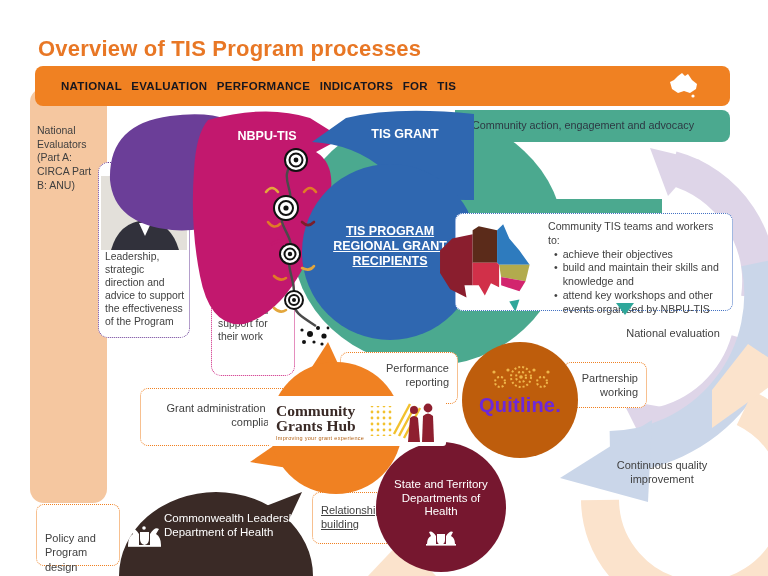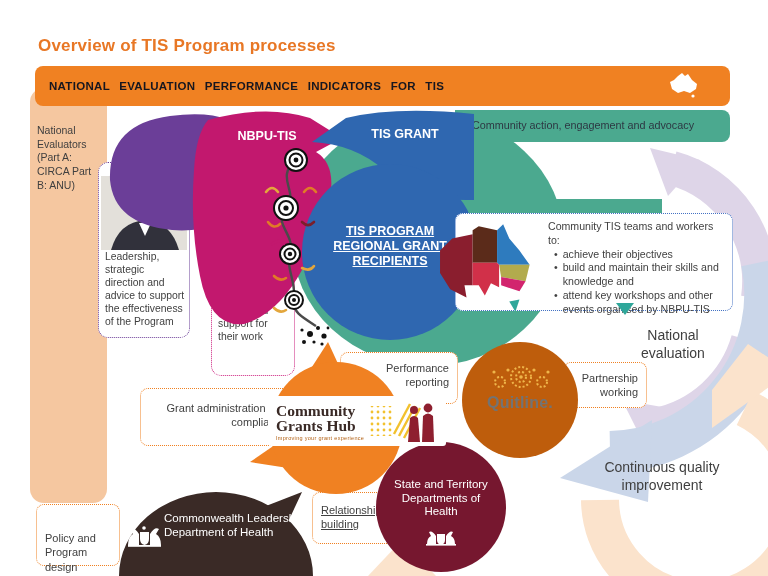--- a/index.html
+++ b/index.html
@@ -2,26 +2,26 @@
 <html><head>
 <meta charset="utf-8">
 <style>
   * { margin:0; padding:0; box-sizing:border-box; }
   html,body { background:#fff; }
   #canvas {
     position:relative; width:768px; height:576px; overflow:hidden;
     background:#fff; font-family:"Liberation Sans", sans-serif; color:#3f3f3f;
   }
   .abs { position:absolute; }
-  .page-title { font-size:17px; font-weight:bold; color:#E87725; letter-spacing:.2px; }
+  .page-title { font-size:22px; font-weight:bold; color:#E87725; letter-spacing:.2px; }
   .banner {
     background:#F08122; border-radius:8px; display:flex; align-items:center;
     padding:0 14px; z-index:6;
   }
-  .banner-text { font-size:11.5px; font-weight:bold; color:#16161f; word-spacing:6px; letter-spacing:.3px; }
+  .banner-text { font-size:11.5px; font-weight:bold; color:#16161f; word-spacing:6px; letter-spacing:.3px;margin-left:12px; }
   .peach-band { background:#F5C7A0; border-radius:14px; z-index:1; }
   .side-note { font-size:10.5px; line-height:1.3; color:#3f3f3f; z-index:2; }
   .shape-title { color:#fff; font-weight:bold; font-size:12.5px; line-height:1.18; z-index:5; }
   .blue-circle { background:#2F67B0; border-radius:50%; z-index:4; }
   .teal-bar { background:#4BA98F; border-radius:0 8px 8px 0; z-index:3; }
   .teal-bar-label { font-size:10.8px; color:#2d3843; z-index:4; }
   .box-blue {
     background:#fff; border:1.6px dotted #4472C4; border-radius:8px; z-index:5;
     font-size:10.6px; line-height:1.3; padding:6px 10px;
   }
@@ -31,31 +31,31 @@
   }
   .box-purple {
     background:#fff; border:1.6px dotted #6B3E98; border-radius:10px; z-index:2;
   }
   .box-pink {
     background:#fff; border:1.6px dotted #CC1F7E; border-radius:10px; z-index:2;
   }
   .small-note { font-size:10.4px; line-height:1.25; color:#3f3f3f; z-index:3; }
   .right-al { text-align:right; }
   .ctr { text-align:center; }
-  .float-label { font-size:14px; line-height:1.3; color:#3f3f3f; z-index:4; text-align:center; }
+  .float-label { font-size:11px; line-height:1.3; color:#3f3f3f; z-index:4; text-align:center; }
   .maroon-circle { background:#76172F; border-radius:50%; z-index:3; }
   .quit-circle { background:#BE5D0C; border-radius:50%; z-index:3; }
   .bullet-row { display:flex; }
   .bullet-row::before { content:"•"; margin:0 5px 0 6px; }
   .cgh-logo-box { background:#fff; border-radius:3px; z-index:4; display:flex; align-items:center; }
   .cgh-text { font-family:"Liberation Serif", serif; font-weight:bold; color:#3A2A26;
               font-size:15.5px; line-height:1.0; padding:4px 2px 2px 8px; }
   .cgh-tagline { font-family:"Liberation Sans", sans-serif; font-weight:normal;
                  font-size:5.5px; color:#B15E10; letter-spacing:.3px; padding-top:2px; }
-  .quit-word { color:#737373; font-weight:bold; font-size:16px; letter-spacing:.2px; z-index:4; }
+  .quit-word { color:#6d28d9; font-weight:bold; font-size:20px; letter-spacing:.2px; z-index:4; }
   svg { display:block; }
 </style>
 </head>
 <body>
 
 <div id="canvas">
 
   <svg class="abs" style="left:0;top:0;z-index:0" width="768" height="576" viewBox="0 0 768 576">
 
     <path d="M672,168 A118,118 0 0 1 758,298" fill="none" stroke="#DED5E8" stroke-width="34"></path>

